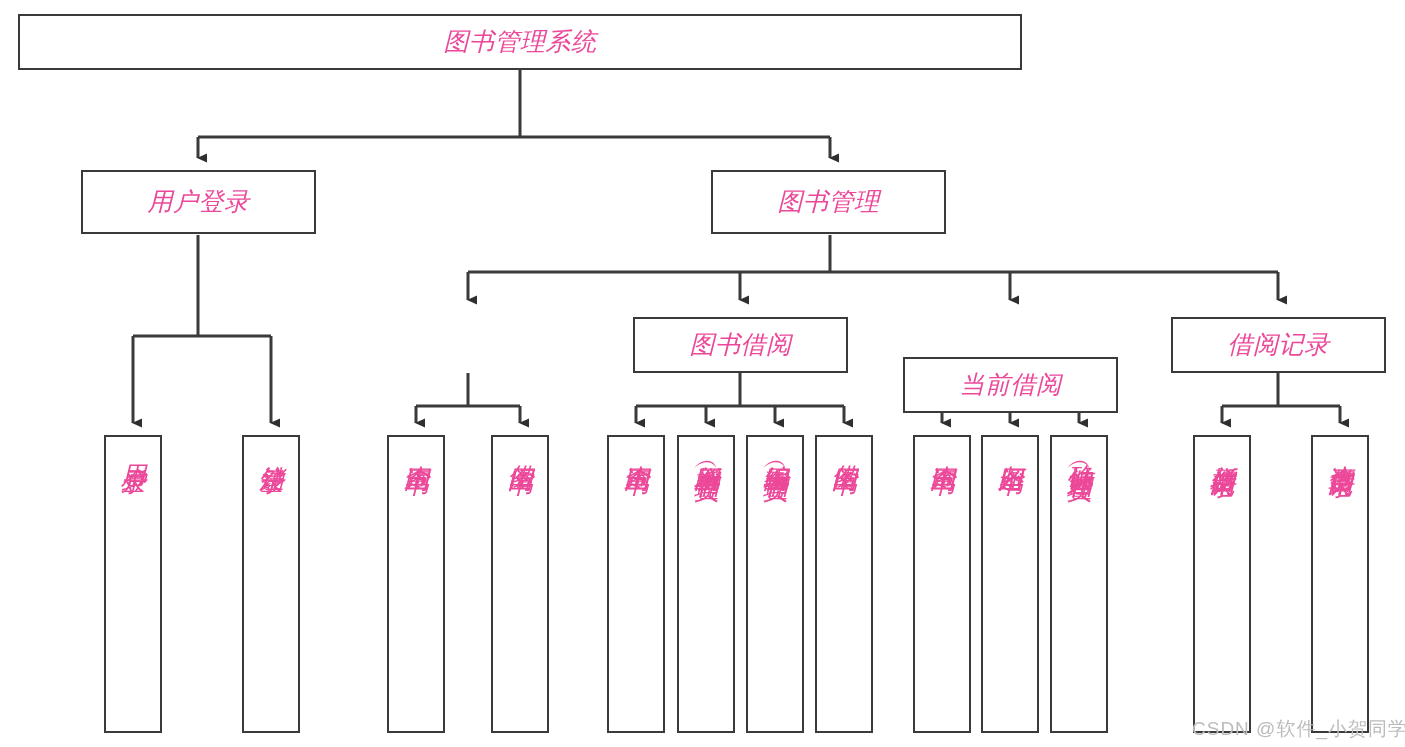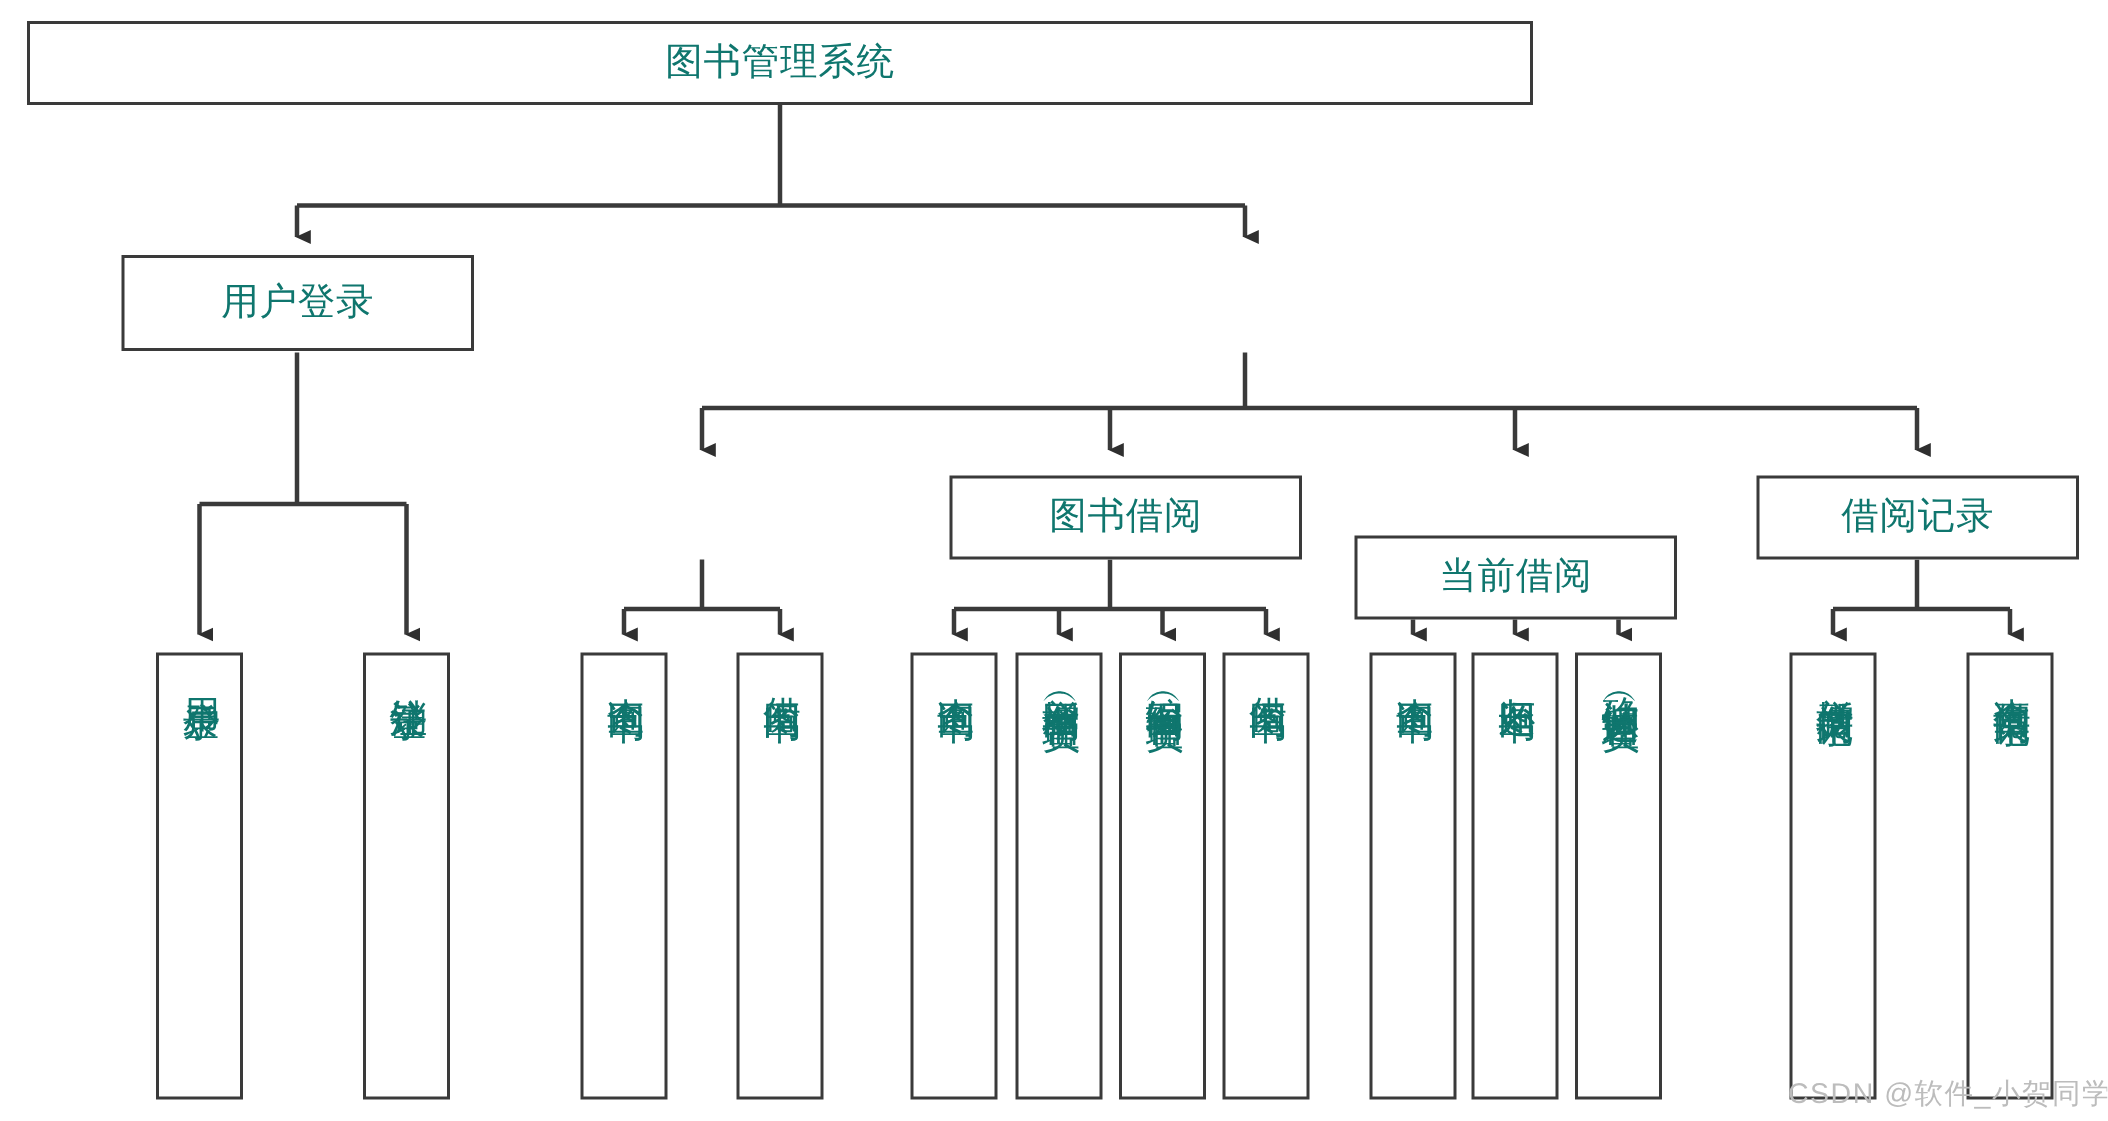--- a/index.html
+++ b/index.html
@@ -31,24 +31,25 @@
     box-sizing: border-box;
     background: #ffffff;
     border: 2px solid #3a3a3a;
     color: #3d3d3d;
     display: flex;
     align-items: center;
     justify-content: center;
     overflow: hidden;
   }
   .node .label {
-    color: #0f766e;
+    color: #ec4899;
     line-height: 1.18;
     letter-spacing: 0.5px;
     white-space: pre;
+    font-style: italic;
   }
   .node.horiz .label {
     font-size: 25px;
     text-align: center;
   }
   .node.root .label {
     font-size: 25px;
   }
   .node.vert {
     align-items: flex-start;
@@ -127,22 +128,25 @@
     </g>
   </svg>
 
   <div class="node horiz root" style="left:18px; top:14px; width:1004px; height:56px;">
     <span class="label">图书管理系统</span>
   </div>
 
   <div class="node horiz" style="left:81px; top:170px; width:235px; height:64px;">
     <span class="label">用户登录</span>
   </div>
-
-  <div class="node horiz" style="left:633px; top:317px; width:235px; height:56px;">
+  <div class="node horiz" style="left:711px; top:170px; width:235px; height:64px;">
+    <span class="label">图书管理</span>
+  </div>
+
+  <div class="node horiz" style="left:633px; top:317px; width:215px; height:56px;">
     <span class="label">图书借阅</span>
   </div>
   <div class="node horiz" style="left:903px; top:317px; width:215px; height:56px;margin-top:40px;">
     <span class="label">当前借阅</span>
   </div>
   <div class="node horiz" style="left:1171px; top:317px; width:215px; height:56px;">
     <span class="label">借阅记录</span>
   </div>
 
   <div class="node vert" style="left:104px; top:435px; width:58px; height:298px;">

